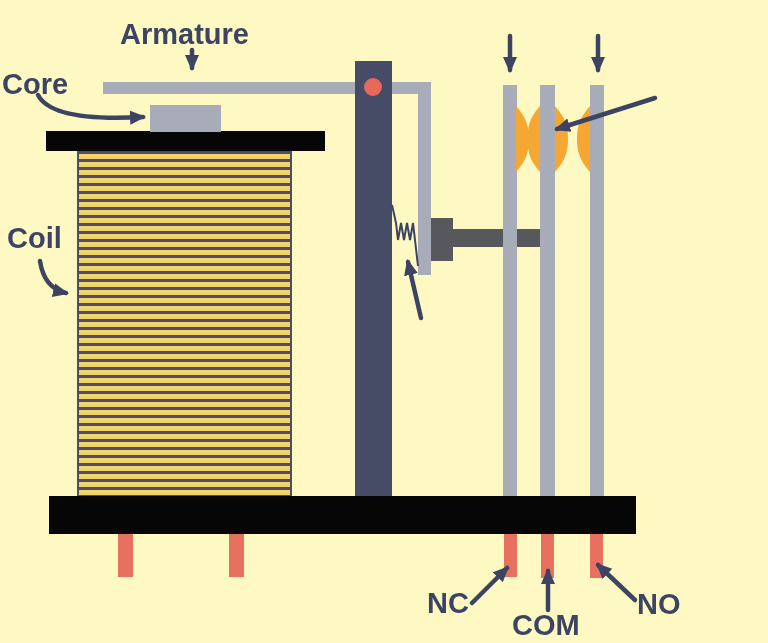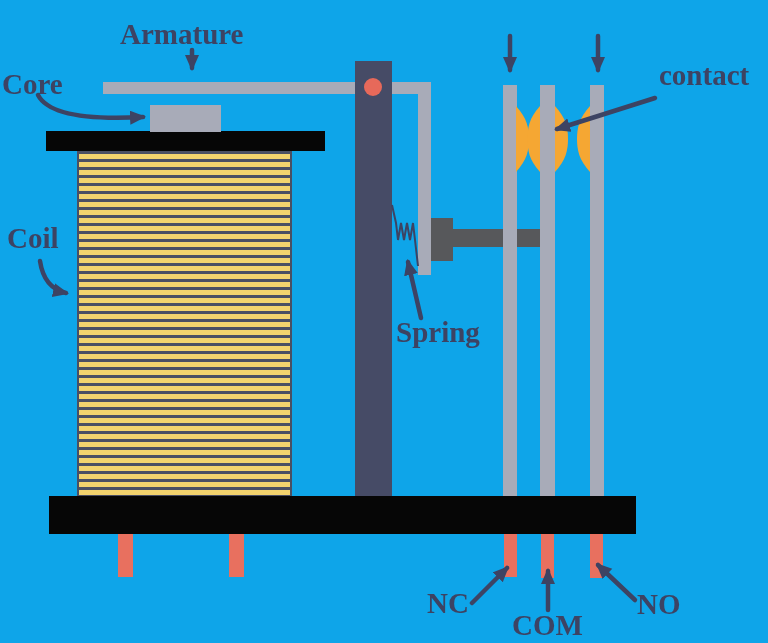--- a/index.html
+++ b/index.html
@@ -1,18 +1,18 @@
 <!DOCTYPE html>
 <html style="--label: #3d4363; --post: #464b66; --metal: #a8abb8; --black: #060606; --coil-yellow: #f2d36e; --coil-stripe: #4a4f63; --contact-orange: #f5a733; --pin-red: #e8705f; --pivot-red: #e7695a; --pusher-gray: #57585b;"><head>
 <meta charset="utf-8">
 <style>
   html,body{margin:0;padding:0;background:#fff;}
   .stage{
-    position:relative;width:768px;height:643px;background:#0ea5e9;overflow:hidden;
-    font-family:Liberation Serif, serif;
+    position:relative;width:768px;height:643px;background:#fef9c3;overflow:hidden;
+    font-family:Liberation Sans, sans-serif;
   }
   .rect{position:absolute;}
   .metal{background:var(--metal);}
   .navy{background:var(--post);}
   .black{background:var(--black);}
   .pin{background:var(--pin-red);}
   .pusher{background:var(--pusher-gray);}
   .coil{
     background:repeating-linear-gradient(
       to bottom,
@@ -89,24 +89,22 @@
     <line class="arrow" x1="472" y1="603" x2="507" y2="568" marker-end="url(#ah)"></line>
     <line class="arrow" x1="548" y1="610" x2="548" y2="571" marker-end="url(#ah)"></line>
     <line class="arrow" x1="635" y1="600" x2="598" y2="565" marker-end="url(#ah)"></line>
   </svg>
 
   <div class="label" style="left:120px;top:20px;">Armature</div>
   <div class="label" style="left:2px;top:70px;">Core</div>
   <div class="label" style="left:7px;top:224px;">Coil</div>
 
   <div class="label two-line" style="left:659px;top:62px;">
-    <span class="line">contact</span>
   </div>
 
   <div class="label two-line" style="left:396px;top:319px;">
-    <span class="line">Spring</span>
   </div>
 
   <div class="label" style="left:427px;top:589px;">NC</div>
   <div class="label" style="left:512px;top:611px;">COM</div>
   <div class="label" style="left:637px;top:590px;">NO</div>
 
 </div>
 
 </body></html>

